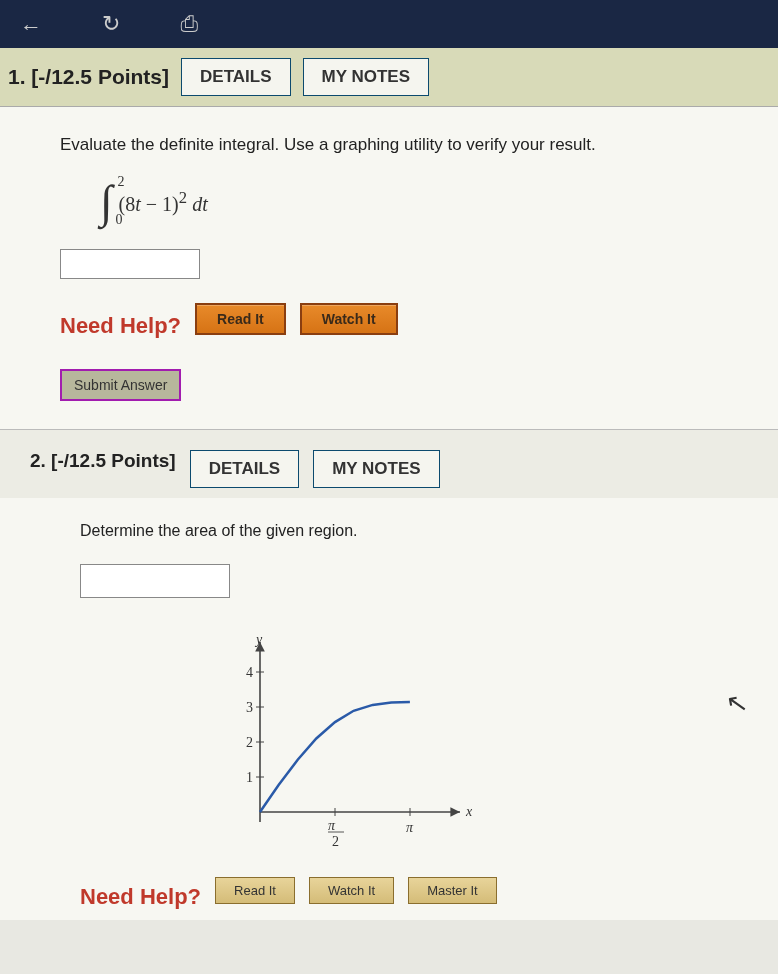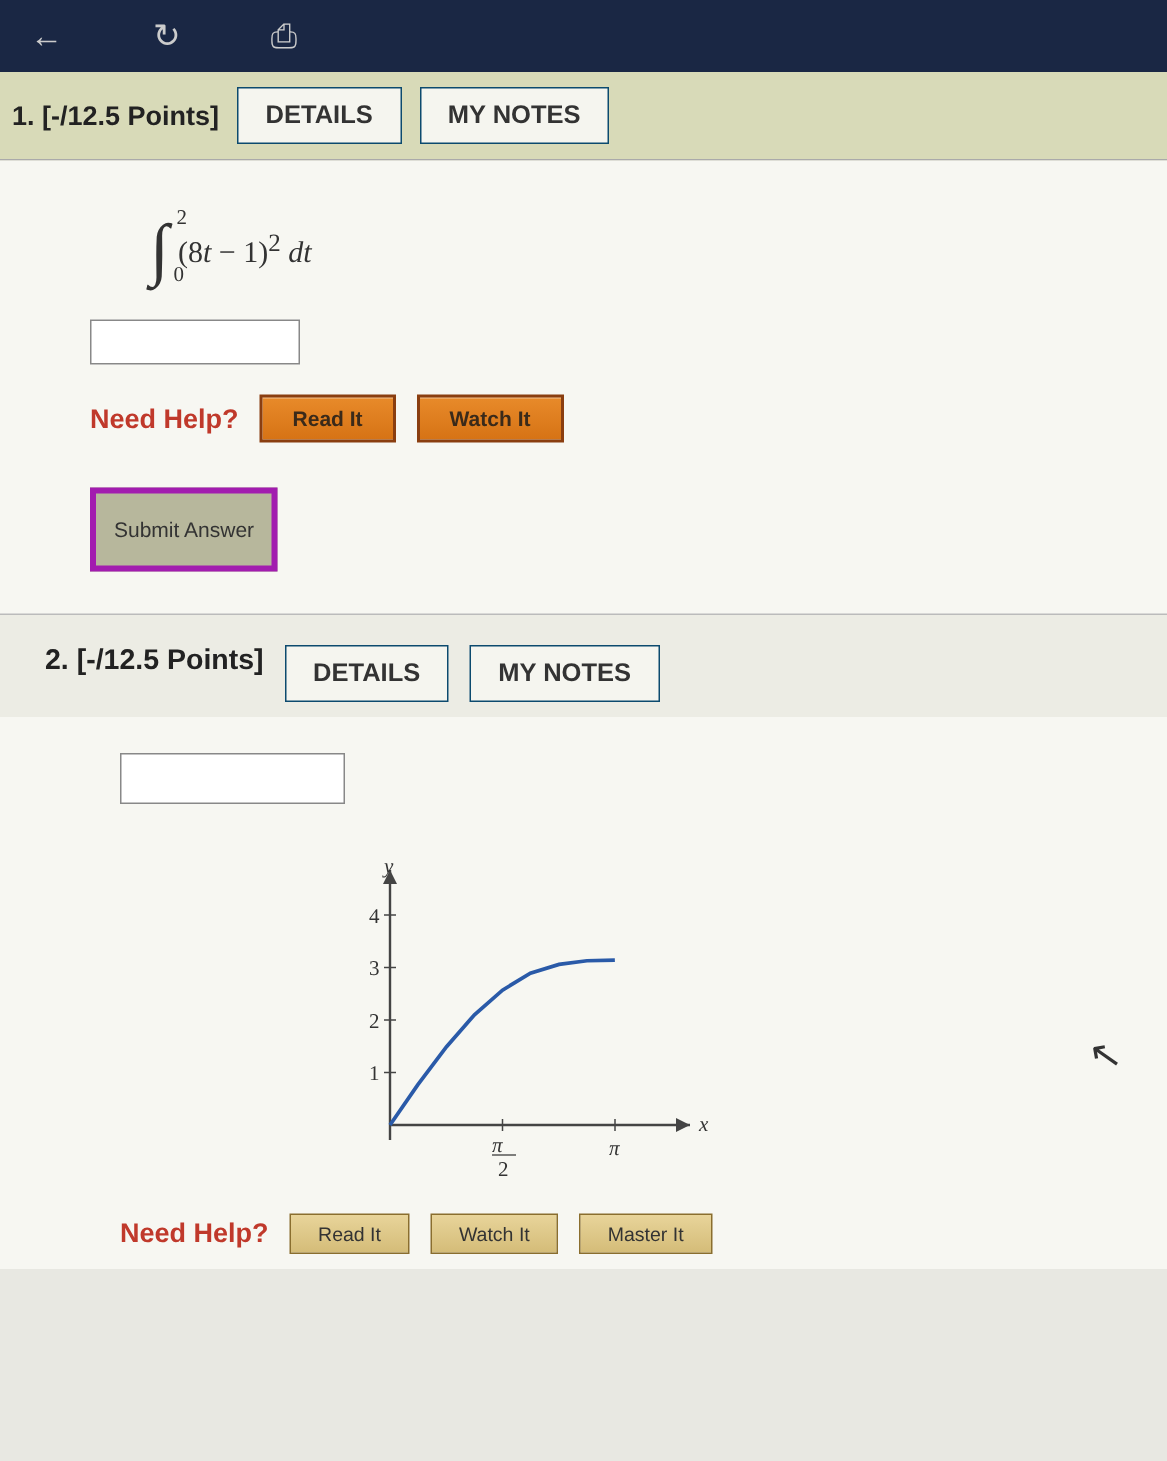--- a/index.html
+++ b/index.html
@@ -20,21 +20,21 @@
     }
     .browser-bar span { font-size: 22px; color: #ccc; }
     .header-row {
       background: #d8dab8;
       padding: 10px 8px;
       display: flex;
       align-items: center;
       gap: 12px;
       border-bottom: 1px solid #aaa;
     }
-    .q-points { font-weight: bold; font-size: 18px; color: #222; }
+    .q-points { font-weight: bold; font-size: 21px; color: #222; }
     .outline-btn {
       border: 1px solid #0c4a6e;
       background: #f5f5ef;
       padding: 8px 18px;
       font-size: 17px;
       font-weight: bold;
       color: #333;
       cursor: pointer;
     }
     .question-body {
@@ -73,37 +73,38 @@
     }
     .help-row {
       display: flex;
       align-items: center;
       gap: 14px;
       margin-top: 4px;
     }
     .need-help {
       color: #c0392b;
       font-weight: bold;
-      font-size: 18px;
+      font-size: 22px;
+      margin-top: 14px;
     }
     .orange-btn {
       background: linear-gradient(#e88a2a, #d67315);
       border: 2px solid #8a3e10;
       color: #3a2a1a;
       font-weight: bold;
       padding: 6px 20px;
       font-size: 14px;
       cursor: pointer;
       box-shadow: inset 0 1px 0 rgba(255,255,255,.25);
     }
     .submit-row { margin-top: 30px; padding-left: 0;}
     .submit-btn {
       background: #b7b79c;
-      border: 4px solid #a21caf;
-      padding: 16px 12px;
+      border: 2px solid #a21caf;
+      padding: 6px 12px;
       font-size: 14px;
       color: #333;
       cursor: pointer;
     }
     .q2-header {
       display: flex;
       align-items: flex-start;
       gap: 14px;
       padding: 20px 30px 10px 30px;
       background: #ecece4;
@@ -143,20 +144,21 @@
   <span>⎙</span>
 </div>
 
 <div class="header-row">
   <span class="q-points">1. [-/12.5 Points]</span>
   <button class="outline-btn">DETAILS</button>
   <button class="outline-btn">MY NOTES</button>
 </div>
 
 <div class="question-body">
+  <div class="prompt">Evaluate the definite integral. Use a graphing utility to verify your result.</div>
 
   <div class="math">
     <span class="integral">∫
       <span class="int-up">2</span>
       <span class="int-low">0</span>
     </span>
     <span style="margin-left:0">
       <span>(8</span><i>t</i><span> − 1)</span><sup>2</sup><i> dt</i>
     </span>
   </div>
@@ -174,20 +176,21 @@
   </div>
 </div>
 
 <div class="q2-header">
   <span class="q-points">2. [-/12.5 Points]</span>
   <button class="outline-btn">DETAILS</button>
   <button class="outline-btn">MY NOTES</button>
 </div>
 
 <div class="q2-body">
+  <div class="prompt" style="font-size:16px">Determine the area of the given region.</div>
   <input class="answer-input" style="width: 150px; height: 34px;" type="text">
 
   <div class="graph-wrap">
     <svg class="graph" width="260" height="210">
 
       <defs>
         <marker id="arrow" markerWidth="8" markerHeight="8" refX="6" refY="3" orient="auto">
           <path d="M0,0 L6,3 L0,6 Z" fill="#444"></path>
         </marker>
       </defs>

